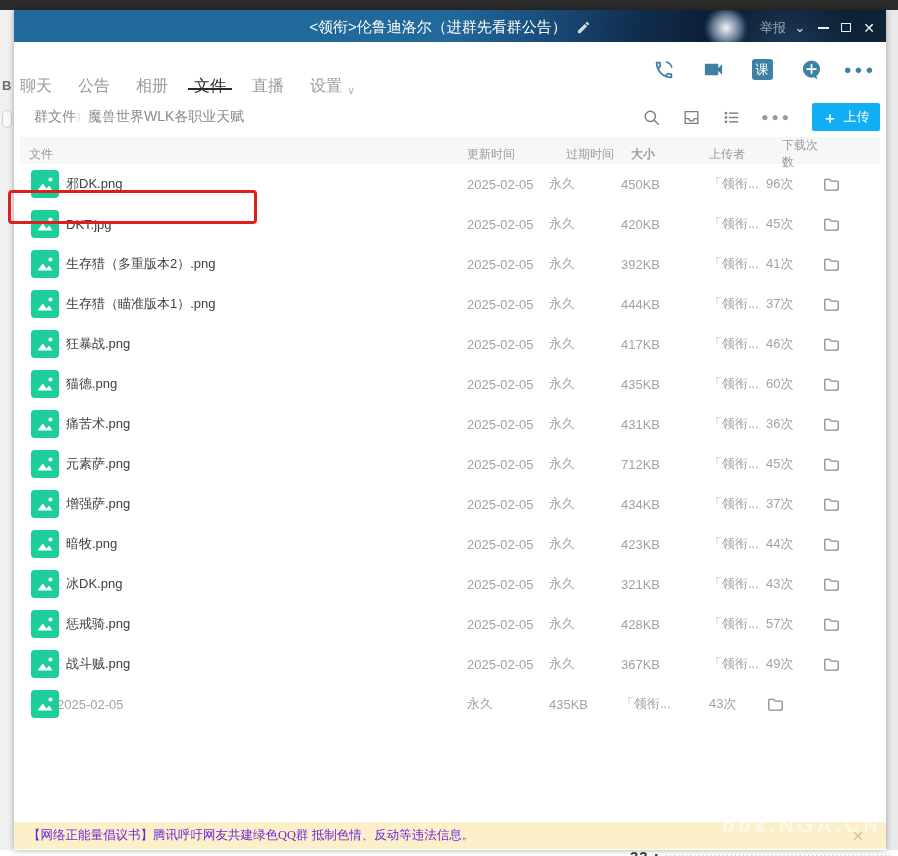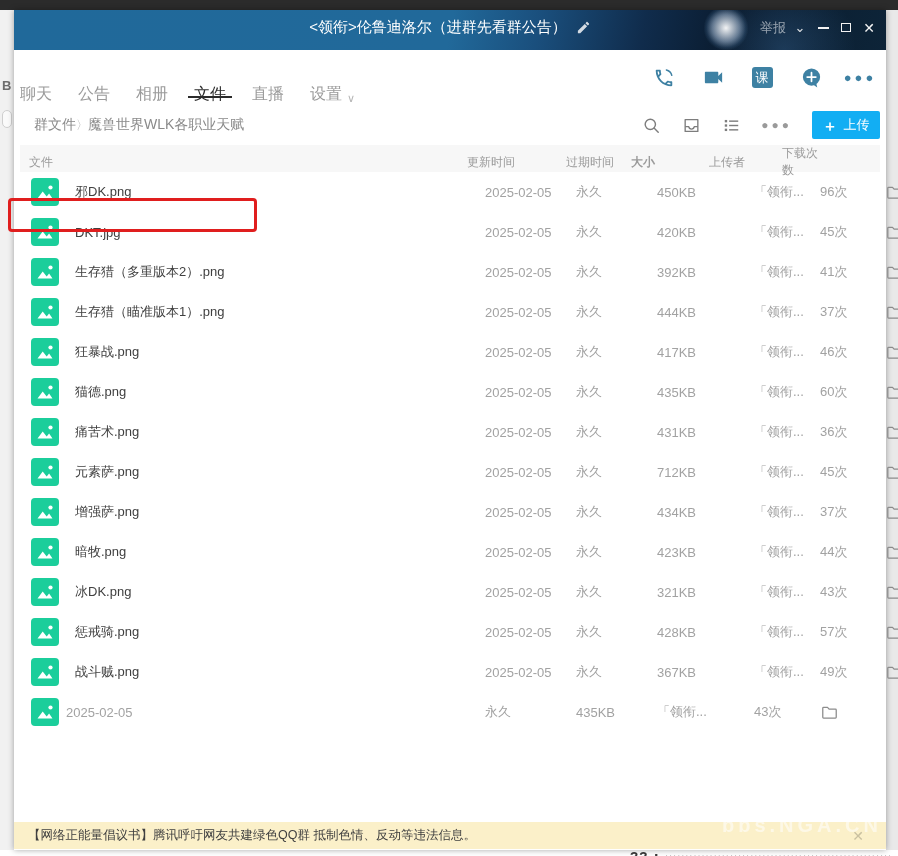--- a/index.html
+++ b/index.html
@@ -13,21 +13,21 @@
   .bg-left span { position:absolute; left:2px; }
   .bg-bottom { position:absolute; left:0; top:850px; width:898px; height:6px; background:#ffffff; overflow:hidden; }
   .bg-bottom .frag { position:absolute; left:630px; top:-2px; font-size:15px; font-weight:bold; color:#3a3a3a; letter-spacing:1px; white-space:nowrap; }
   .bg-bottom .dots { position:absolute; left:665px; top:-3px; width:225px; overflow:hidden; color:#2e2e2e; font-size:11px; letter-spacing:1px; white-space:nowrap; }
   .bg-right { position:absolute; left:886px; top:10px; width:12px; height:840px; background:#e9e9e9; }
 
   
   .window { position:absolute; left:14px; top:10px; width:872px; height:840px; background:#ffffff; box-shadow:0 0 6px rgba(0,0,0,.35); }
 
   
-  .titlebar { position:relative; height:40px; width:100%;
+  .titlebar { position:relative; height:32px; width:100%;
     background:
       radial-gradient(circle 30px at 712px 18px, rgba(255,255,255,.95), rgba(205,228,255,.45) 45%, rgba(120,170,220,.15) 65%, transparent 75%),
       radial-gradient(circle 90px at 770px 40px, rgba(60,110,160,.35), transparent 80%),
       linear-gradient(100deg, #20699a 0%, #21699a 50%, #1a4f7d 60%, #102c4c 72%, #0a1b2e 82%, #0d2438 100%);
     display:flex; align-items:center; }
   .title-center { position:absolute; left:0; right:0; top:0; height:35px; display:flex; align-items:center; justify-content:center; gap:9px; color:#ffffff; font-size:15px; }
   .title-edit { width:15px; height:15px; opacity:.9; }
   .tb-controls { position:absolute; right:8px; top:0; height:35px; display:flex; align-items:center; gap:5px; color:#f5f5f5; }
   .tb-report { font-size:13px; color:#ffffff; opacity:.55; }
   .tb-btn { width:18px; height:18px; display:flex; align-items:center; justify-content:center; cursor:default; }
@@ -62,30 +62,30 @@
   .red-box { position:absolute; left:-6px; top:93px; width:249px; height:34px; border:3px solid #e01e1e; border-radius:4px; pointer-events:none; z-index:5; }
 
   
   .grid-cols { display:grid; grid-template-columns:37px 410px 82px 72px 88px 57px 56px 30px; align-items:center; }
   .thead { height:27px; margin:0 6px; background:#f7f7f7; color:#9b9b9b; font-size:12px; }
   .thead .h-file { grid-column:1 / span 2; padding-left:9px; }
   .thead .h-expire { padding-left:17px; }
   .thead .h-size { padding-left:10px;font-weight:bold; }
   .thead .h-count { padding-left:16px; }
   .tbody { margin:0 6px; }
-  .frow { height:40px; cursor:pointer;gap:9px; }
+  .frow { height:40px; cursor:pointer; }
   .ficon { width:28px; height:28px; margin-left:11px; background:#1bce9b; border-radius:4px; display:flex; align-items:center; justify-content:center; }
   .fname { font-size:13px; color:#404040; padding-left:9px; white-space:nowrap; overflow:hidden; text-overflow:ellipsis; }
   .fmeta { font-size:13px; color:#a2a2a2; white-space:nowrap; }
   .fuploader { overflow:hidden; }
   .ffolder { color:#8c8c8c; display:flex; align-items:center; }
 
   
   .banner { position:absolute; left:0; top:812px; width:100%; height:27px; background:#fbf0c9; display:flex; align-items:center; padding:0 14px; }
-  .banner-text { font-size:12.5px; color:#404040; }
+  .banner-text { font-size:12.5px; color:#6d28d9;font-family:Liberation Serif, serif; }
   .banner-close { position:absolute; right:22px; color:#c9c0a0; font-size:14px; cursor:pointer; }
   .watermark { position:absolute; right:4px; top:-8px; font-size:20px; font-weight:bold; color:rgba(255,255,255,.55); letter-spacing:4px; pointer-events:none; }
 
   svg { display:block; }
 </style>
 </head>
 <body>
 
 <div class="screen">
 

